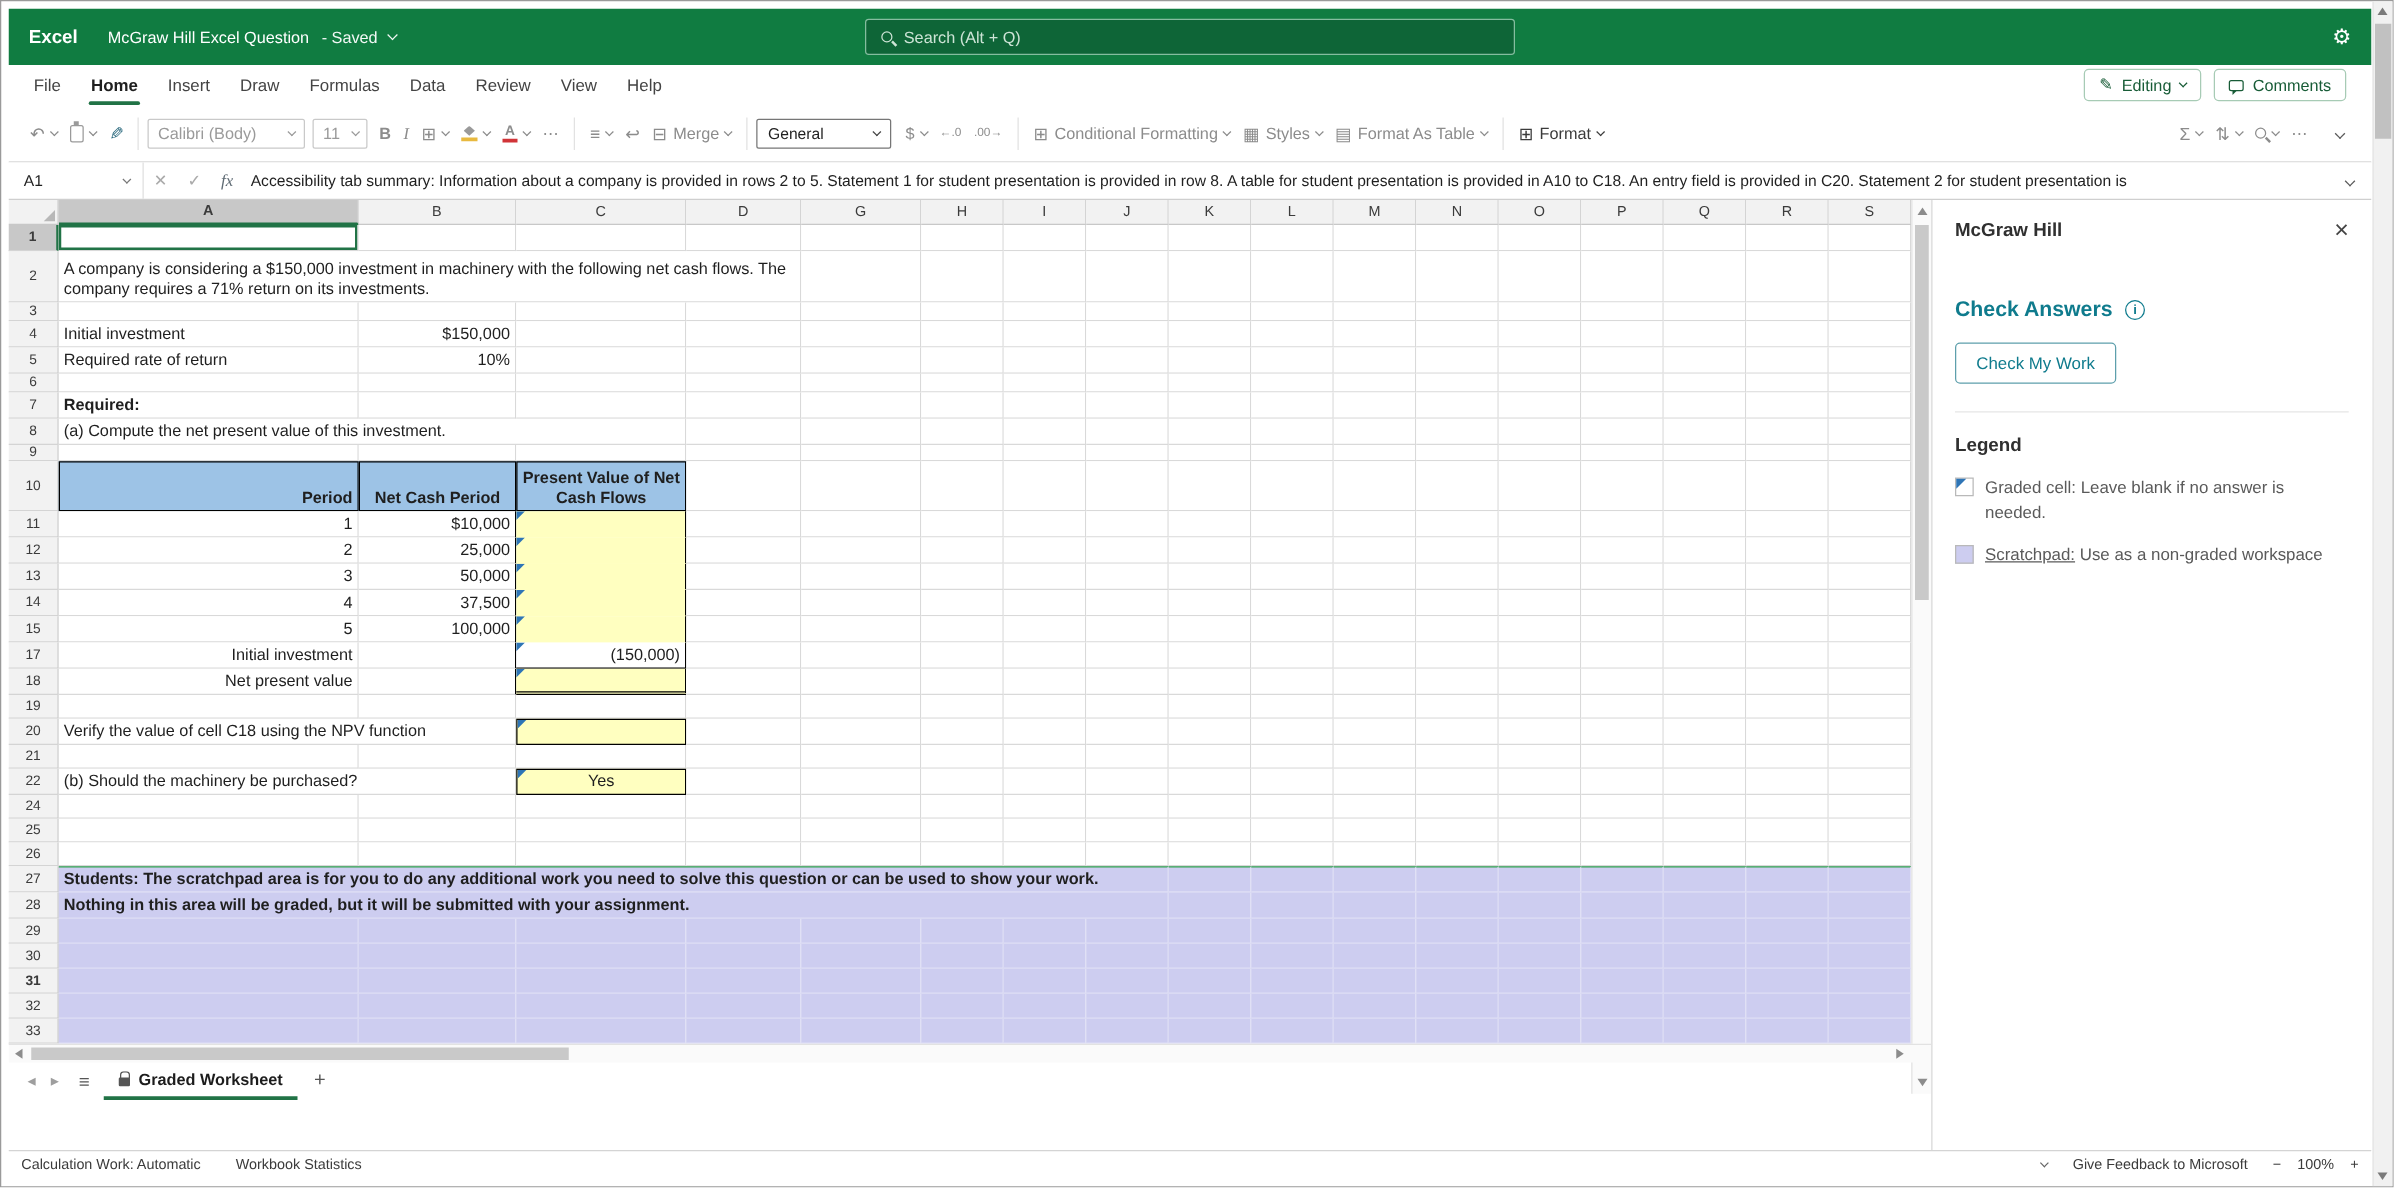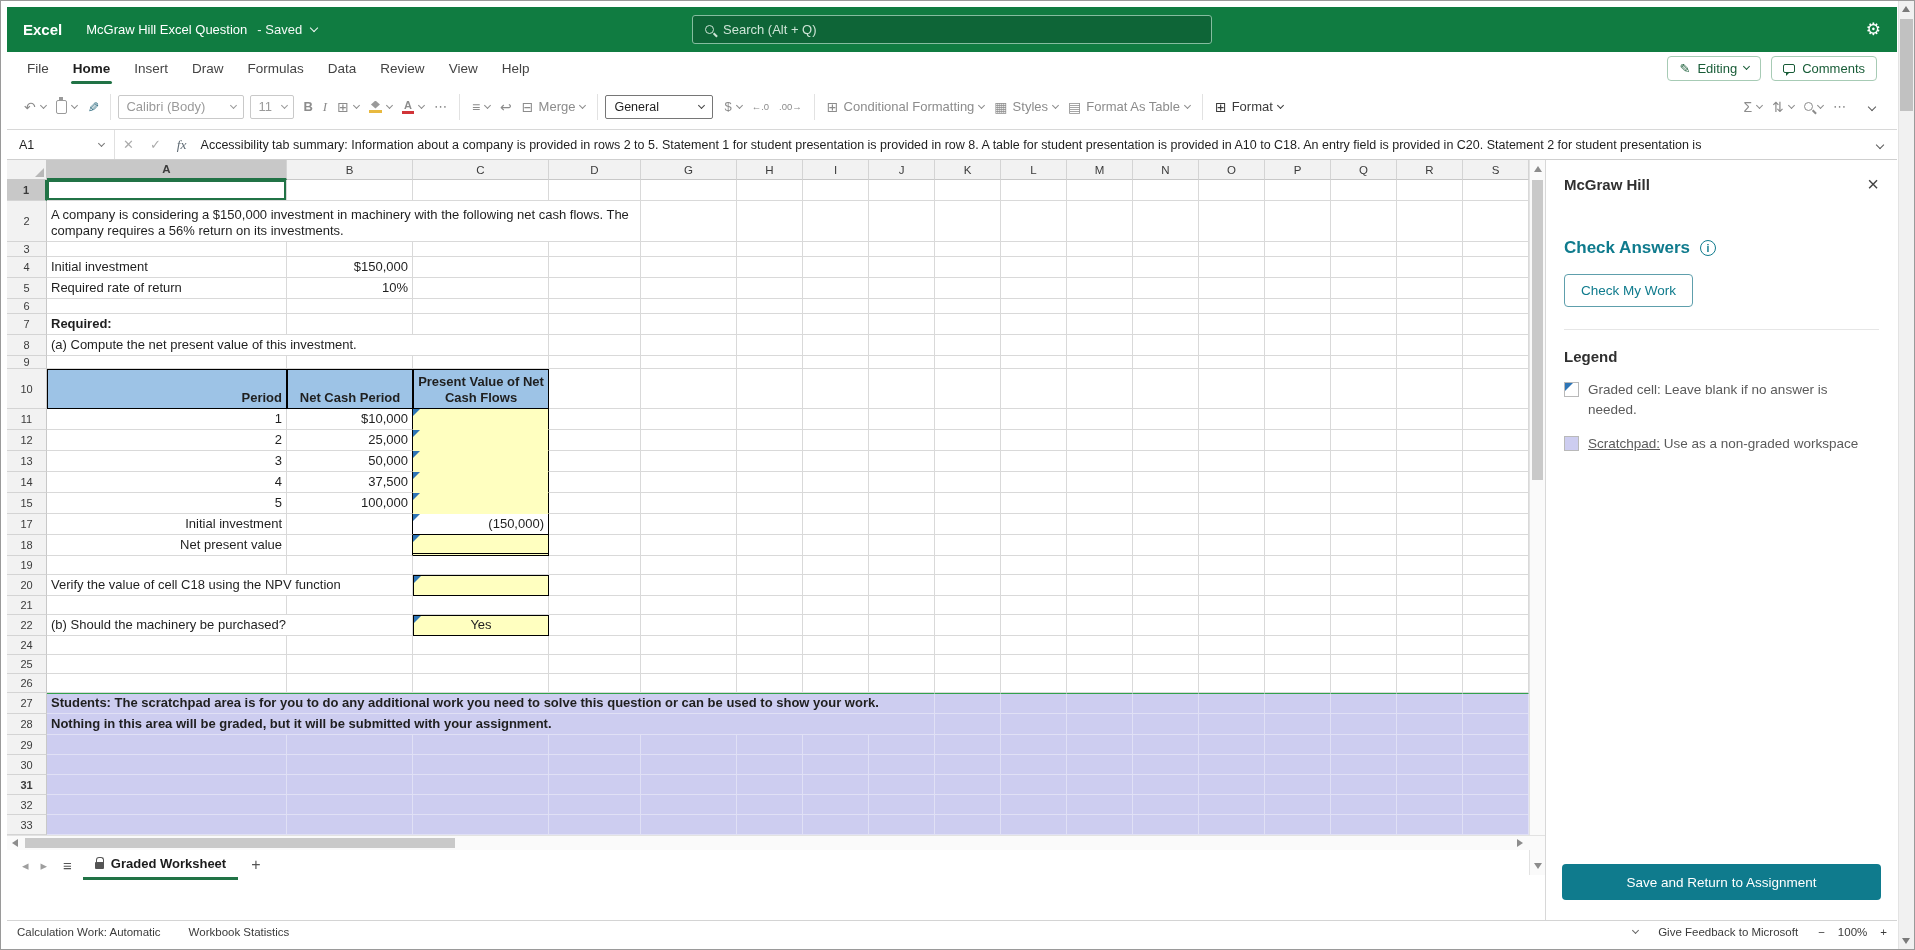--- a/index.html
+++ b/index.html
@@ -338,21 +338,21 @@
               <div class="cell" style="width: 66px;"></div>
               <div class="cell" style="width: 66px;"></div>
               <div class="cell" style="width: 66px;"></div>
               <div class="cell" style="width: 66px;"></div>
               <div class="cell" style="width: 66px;"></div>
               <div class="cell" style="width: 66px;"></div>
               <div class="cell" style="width: 66px;"></div>
             </div>
             <div class="grid-row" style="height: 41px;">
               <div class="row-hdr">2</div>
-              <div class="cell wrap" style="width: 594px;">A company is considering a $150,000 investment in machinery with the following net cash flows. The company requires a 56% return on its investments.</div>
+              <div class="cell wrap" style="width: 594px;">A company is considering a $150,000 investment in machinery with the following net cash flows. The company requires a 71% return on its investments.</div>
               <div class="cell" style="width: 96px;"></div>
               <div class="cell" style="width: 66px;"></div>
               <div class="cell" style="width: 66px;"></div>
               <div class="cell" style="width: 66px;"></div>
               <div class="cell" style="width: 66px;"></div>
               <div class="cell" style="width: 66px;"></div>
               <div class="cell" style="width: 66px;"></div>
               <div class="cell" style="width: 66px;"></div>
               <div class="cell" style="width: 66px;"></div>
               <div class="cell" style="width: 66px;"></div>
@@ -958,21 +958,20 @@
         <div class="panel-sep"></div>
         <div class="legend-h">Legend</div>
         <div class="leg-item">
           <span class="leg-ic-graded"></span>
           <span>Graded cell: Leave blank if no answer is needed.</span>
         </div>
         <div class="leg-item">
           <span class="leg-ic-scratch"></span>
           <span><span class="leg-link">Scratchpad:</span><span> Use as a non-graded workspace</span></span>
         </div>
-        <div class="save-btn">Save and Return to Assignment</div>
       </aside>
     </div>
 
     <footer class="statusbar">
       <span>Calculation Work: Automatic</span>
       <span>Workbook Statistics</span>
       <div class="sb-right">
         <span class="chv sm" style="color:#666"></span>
         <span>Give Feedback to Microsoft</span>
         <div class="zoom">

